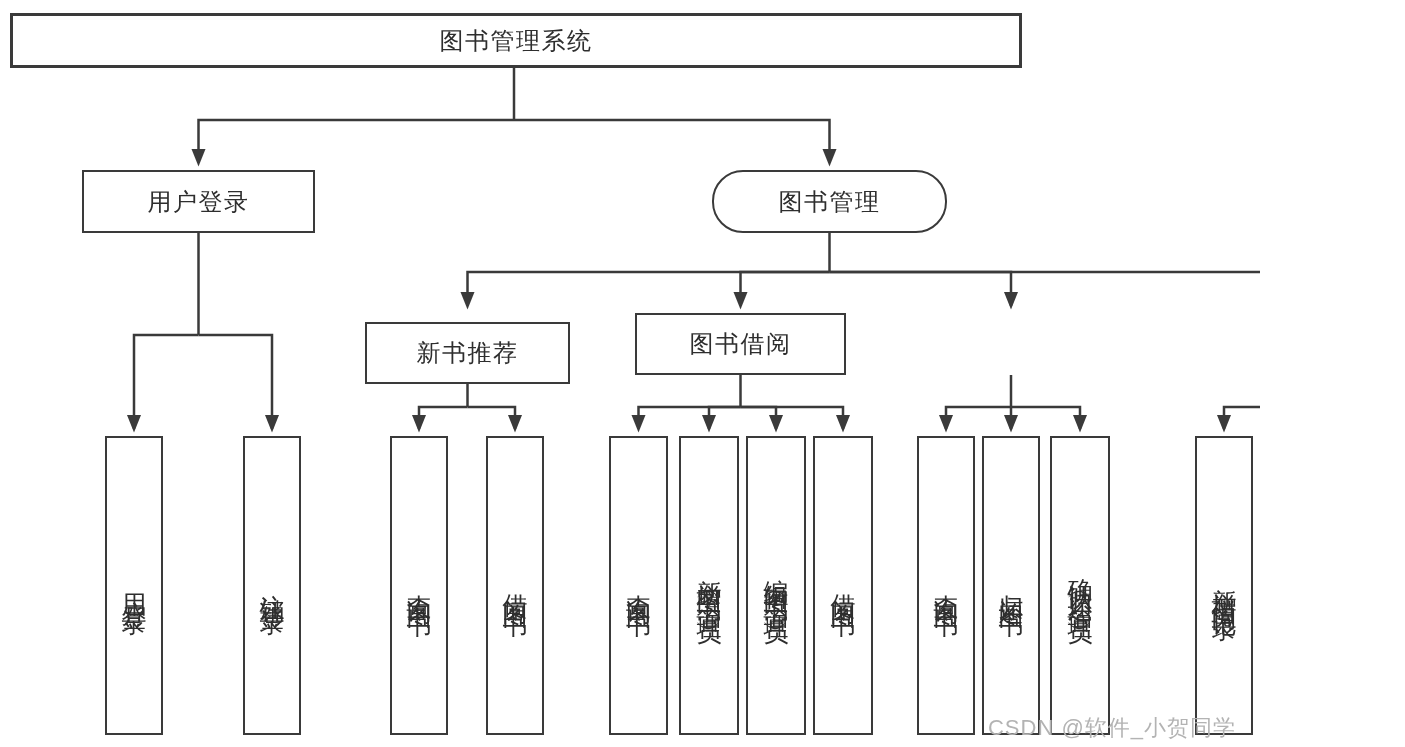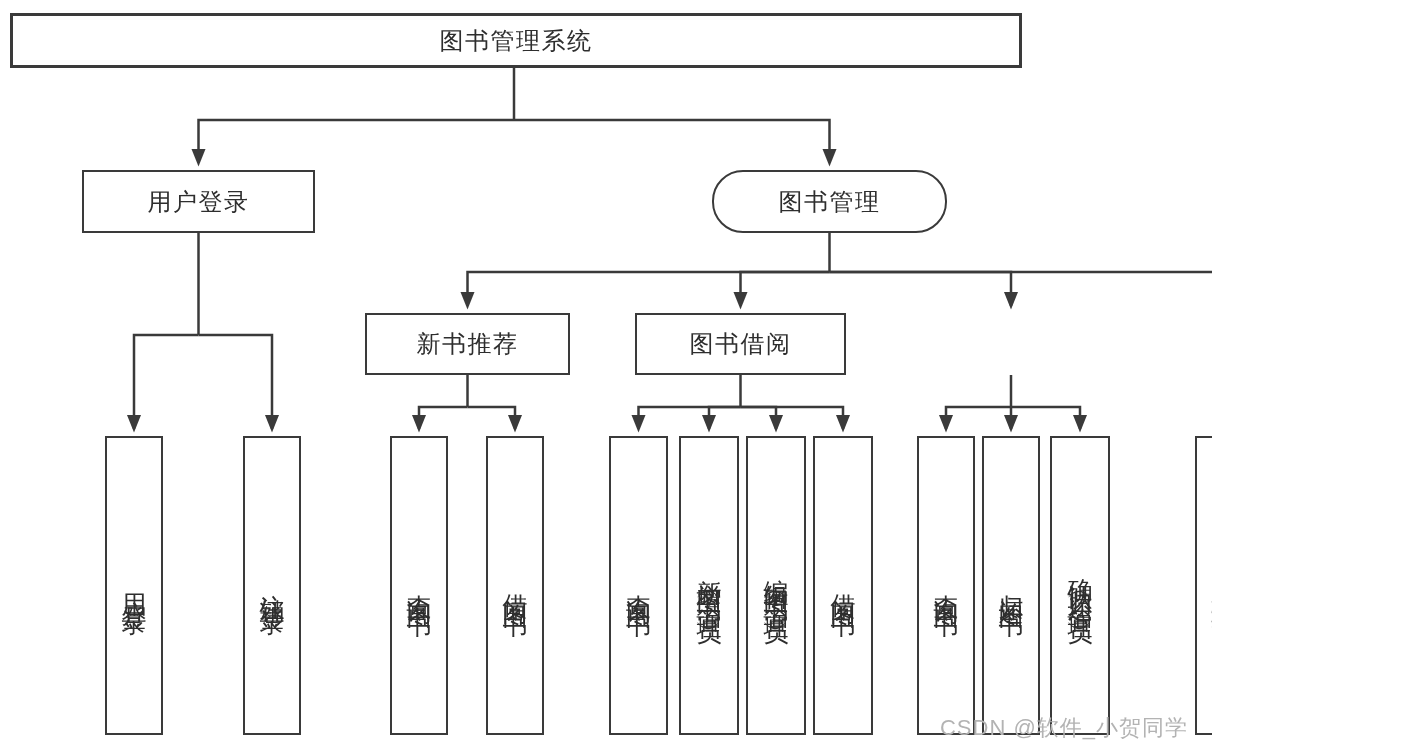--- a/index.html
+++ b/index.html
@@ -8,20 +8,21 @@
     --watermark:#b3b3b3;
     --background:#ffffff;
   }
   html,body{margin:0;padding:0;background:var(--background);}
   .canvas{
     position:relative;
     width:1212px;height:747px;
     background:var(--background);
     font-family:"Liberation Sans","DejaVu Sans",sans-serif;
     overflow:hidden;
+    padding-left:48px;
   }
   .wires{position:absolute;left:0;top:0;z-index:1;}
   .wires path{stroke:var(--line);stroke-width:2.5;fill:none;stroke-linejoin:miter;}
   #arrowhead path{fill:var(--line);stroke:none;}
   .node{
     position:absolute;z-index:2;
     box-sizing:border-box;
     border:2.5px solid var(--line);
     background:#fff;
     color:var(--text);
@@ -98,21 +99,21 @@
     <span class="h-label">图书管理系统</span>
   </div>
 
   <div class="node" style="left:82px;top:170px;width:233px;height:63px;">
     <span class="h-label">用户登录</span>
   </div>
   <div class="node" style="left:712px;top:170px;width:235px;height:63px;border-radius:31px;">
     <span class="h-label">图书管理</span>
   </div>
 
-  <div class="node" style="left:365px;top:313px;width:205px;height:62px;">
+  <div class="node" style="left:365px;top:322px;width:205px;height:62px;">
     <span class="h-label">新书推荐</span>
   </div>
   <div class="node" style="left:635px;top:313px;width:211px;height:62px;">
     <span class="h-label">图书借阅</span>
   </div>
 
   <div class="node" style="left:105px;top:436px;width:58px;height:299px;">
     <span class="v-label">用户登录</span>
   </div>
   <div class="node" style="left:243px;top:436px;width:58px;height:299px;">

